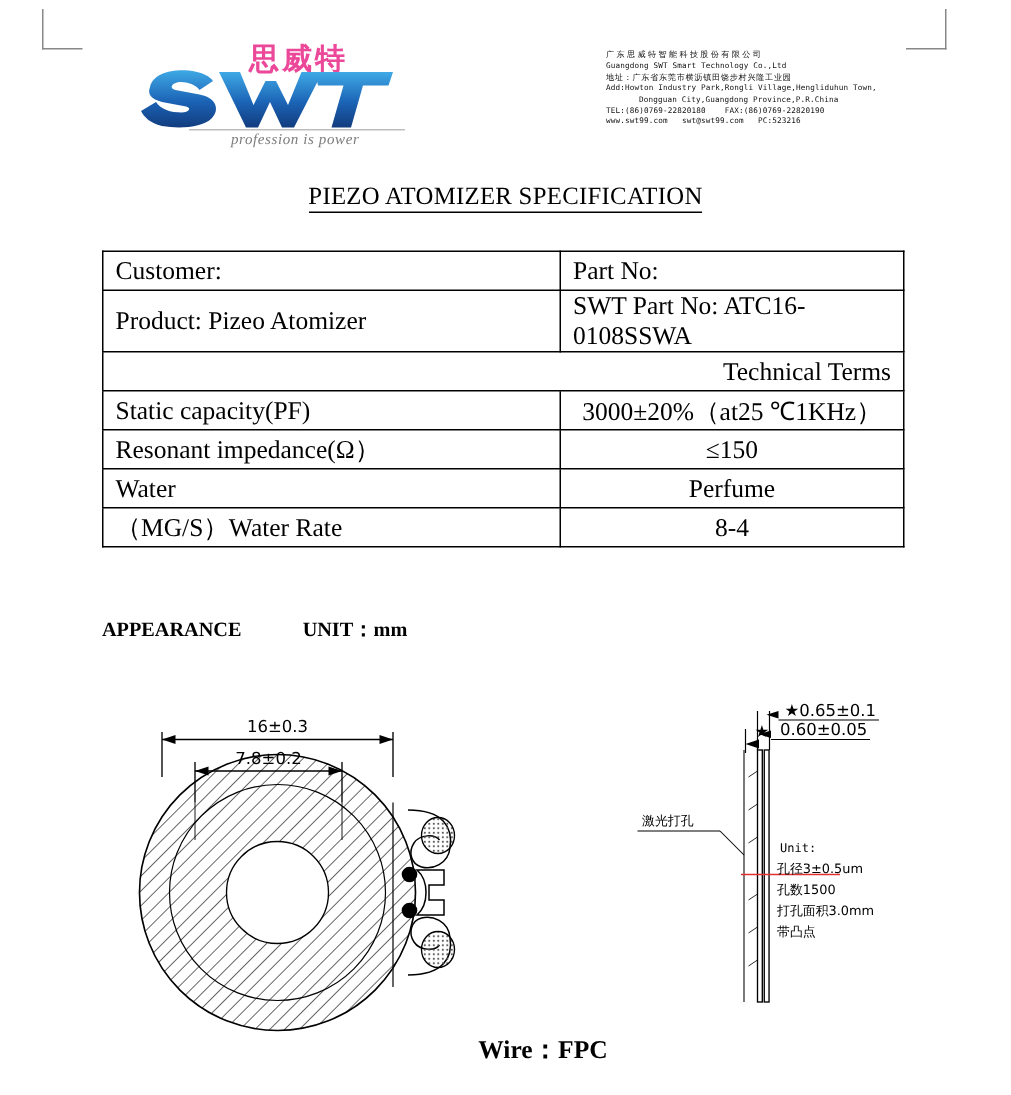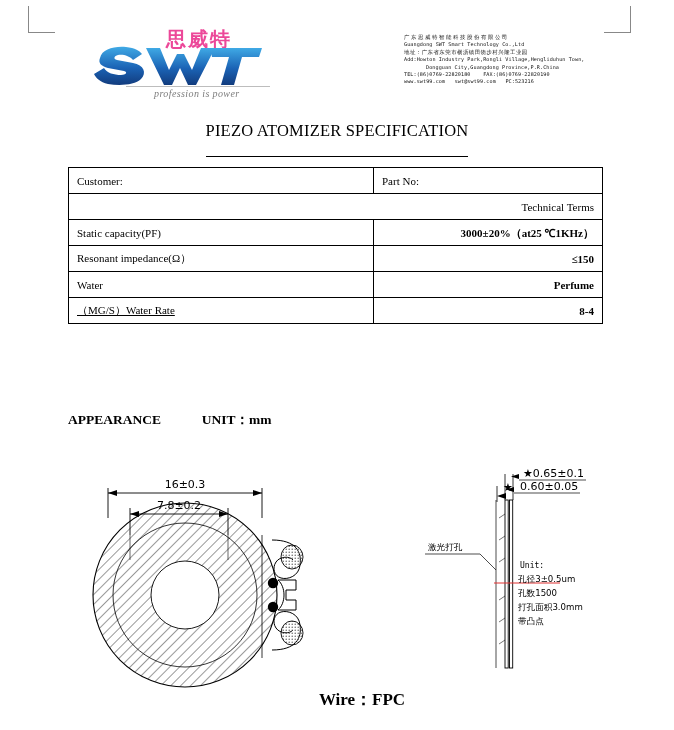--- a/index.html
+++ b/index.html
@@ -25,31 +25,31 @@
   .company{position:absolute;left:404px;top:34px;width:200px;
     font-family:"DejaVu Sans Mono",monospace;font-size:5.1px;line-height:7.4px;
     color:#111;letter-spacing:.1px;}
   .company .cn{font-family:"DejaVu Sans",sans-serif;font-size:5.4px;letter-spacing:1.6px;}
   .company .cn2{font-family:"DejaVu Sans",sans-serif;font-size:5.4px;letter-spacing:.5px;}
   .company .ind{padding-left:22px;}
 
   
   .doc-title{position:absolute;left:0;top:121px;width:674px;text-align:center;
     font-size:16.5px;font-weight:normal;letter-spacing:.2px;}
-  .doc-title span{border-bottom:1.2px solid #000;padding-bottom:16px;}
+  .doc-title span{border-bottom:1.2px solid #000;padding-bottom:1px;}
 
   
   .spec{position:absolute;left:68px;top:167px;width:535px;border-collapse:collapse;
     table-layout:fixed;}
-  .spec td{border:1px solid #000;font-size:11px;height:25px;padding:0 8px;
+  .spec td{border:1px solid #000;font-size:17px;height:25px;padding:0 8px;
     vertical-align:middle;}
   .spec td.l{width:288px;}
-  .spec td.ctr{text-align:right;font-weight:bold;}
+  .spec td.ctr{text-align:center;}
   .spec td.full{text-align:right;}
-  .spec td.pad{text-decoration:underline;}
+  .spec td.pad{}
 
   
   .appearance{position:absolute;left:68px;top:411px;font-size:13.5px;font-weight:bold;
     font-family:"Liberation Serif",serif;}
   .appearance .gap{display:inline-block;width:34px;}
 
   
   .draw{position:absolute;left:0;top:440px;width:674px;height:250px;}
   .caption{position:absolute;left:0;top:688px;width:674px;text-align:center;
     font-size:17px;font-weight:bold;padding-left:25px;}
@@ -104,20 +104,24 @@
   <span>PIEZO ATOMIZER SPECIFICATION</span>
 </div>
 
 <table class="spec">
   <tbody>
       <tr>
     <td class="l">Customer:</td>
     <td>Part No:</td>
   </tr>
   <tr>
+    <td class="l">Product: Pizeo Atomizer</td>
+    <td>SWT Part No: ATC16-0108SSWA</td>
+  </tr>
+  <tr>
     <td class="full" colspan="2">Technical Terms</td>
   </tr>
   <tr>
     <td class="l">Static capacity(PF)</td>
     <td class="ctr">3000±20%（at25 ℃1KHz）</td>
   </tr>
   <tr>
     <td class="l">Resonant impedance(Ω）</td>
     <td class="ctr">≤150</td>
   </tr>

